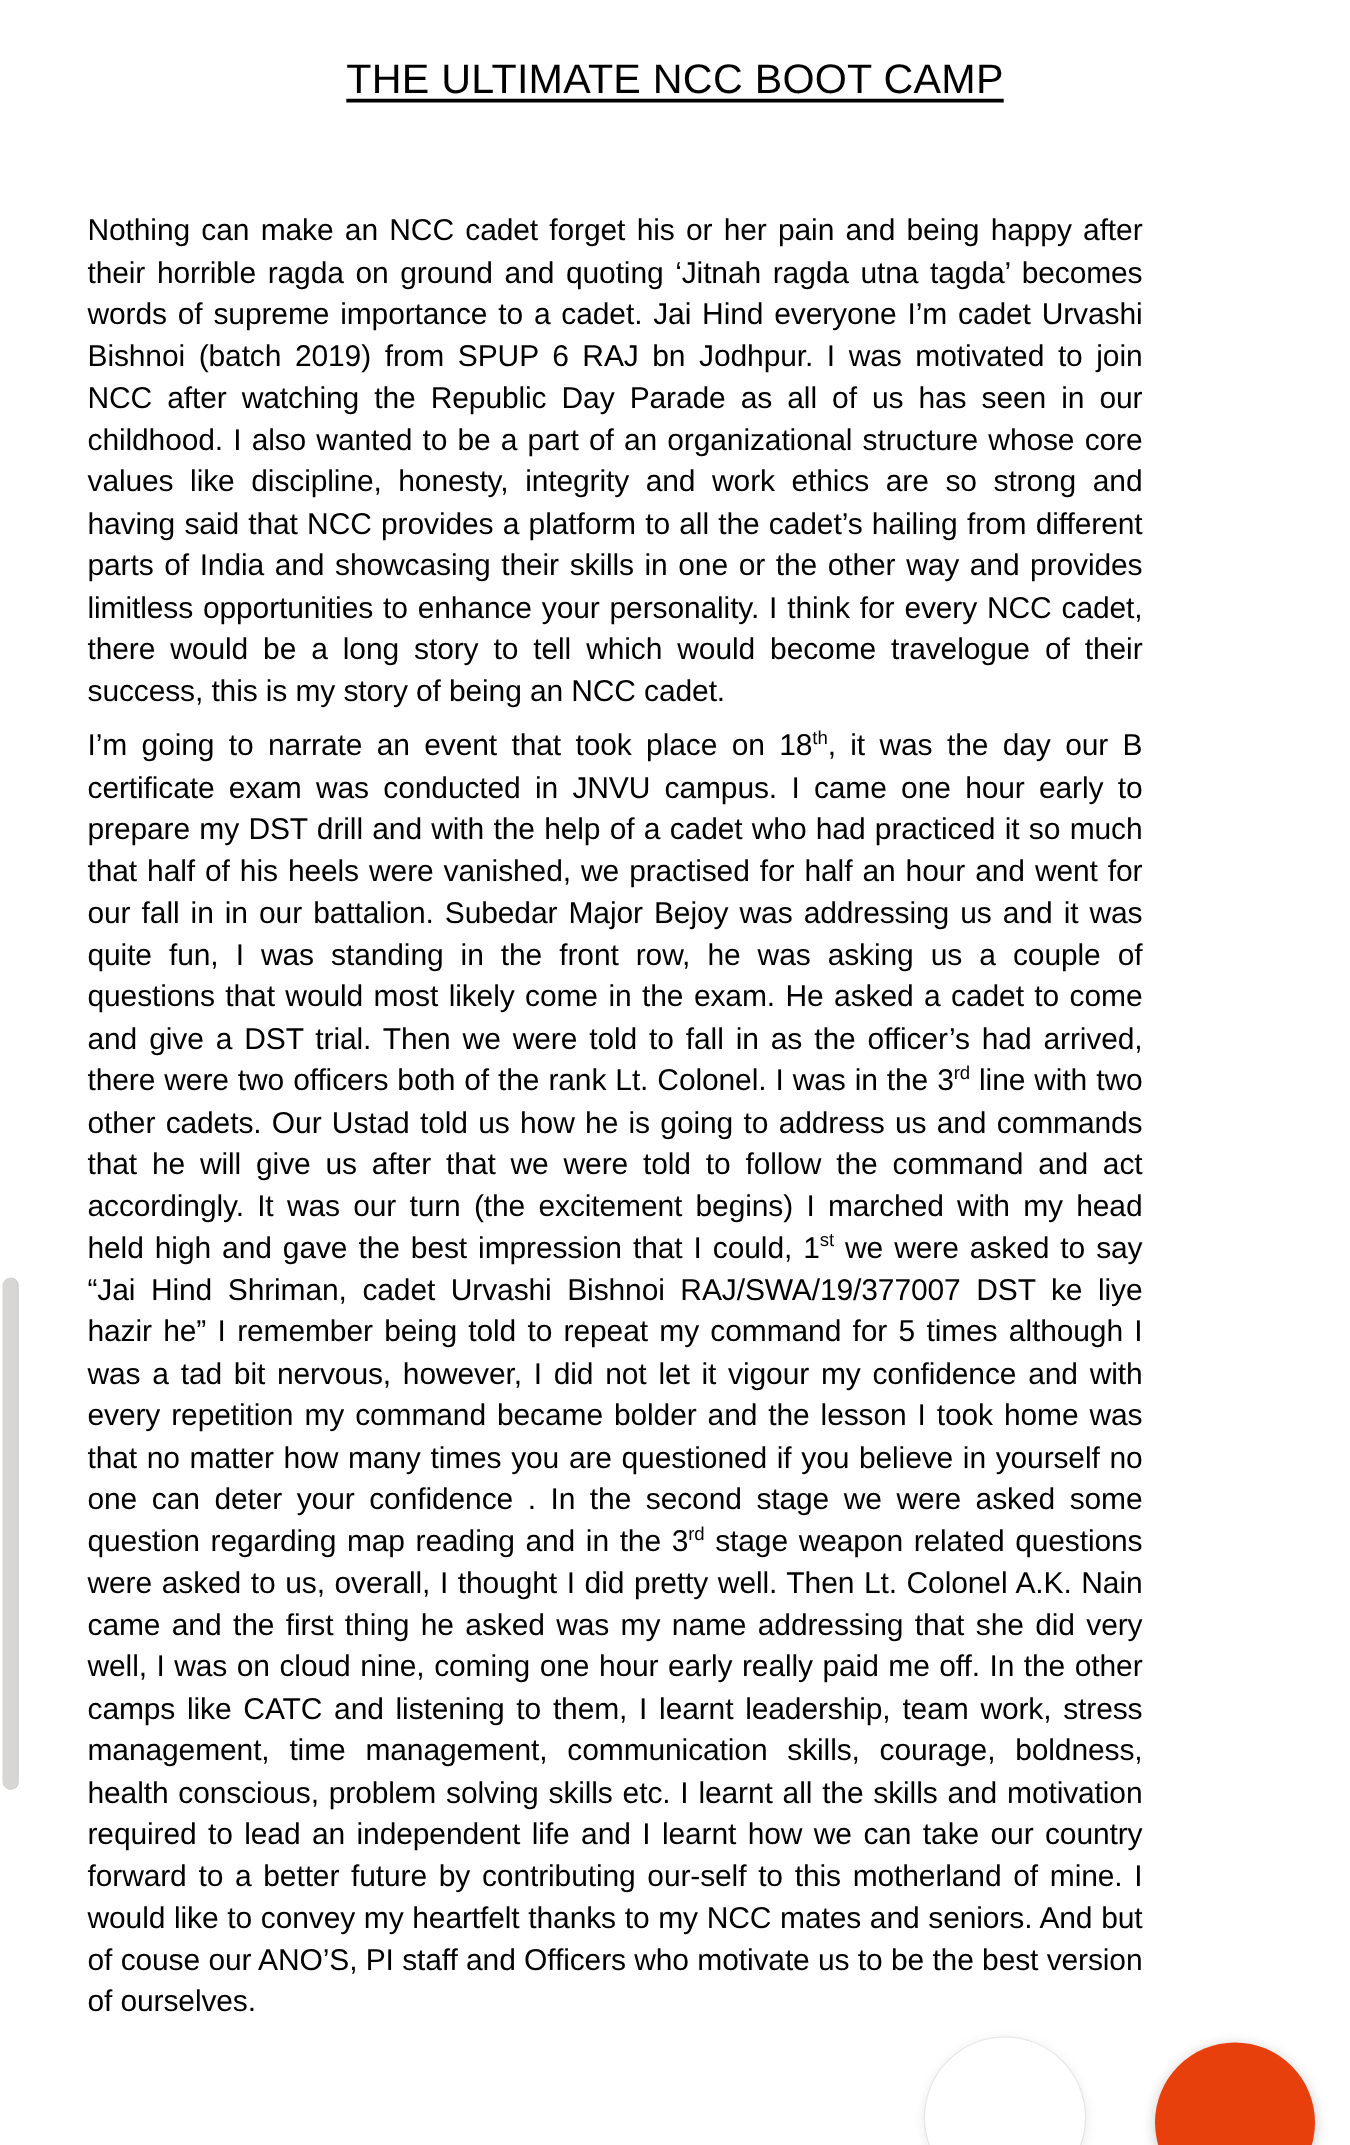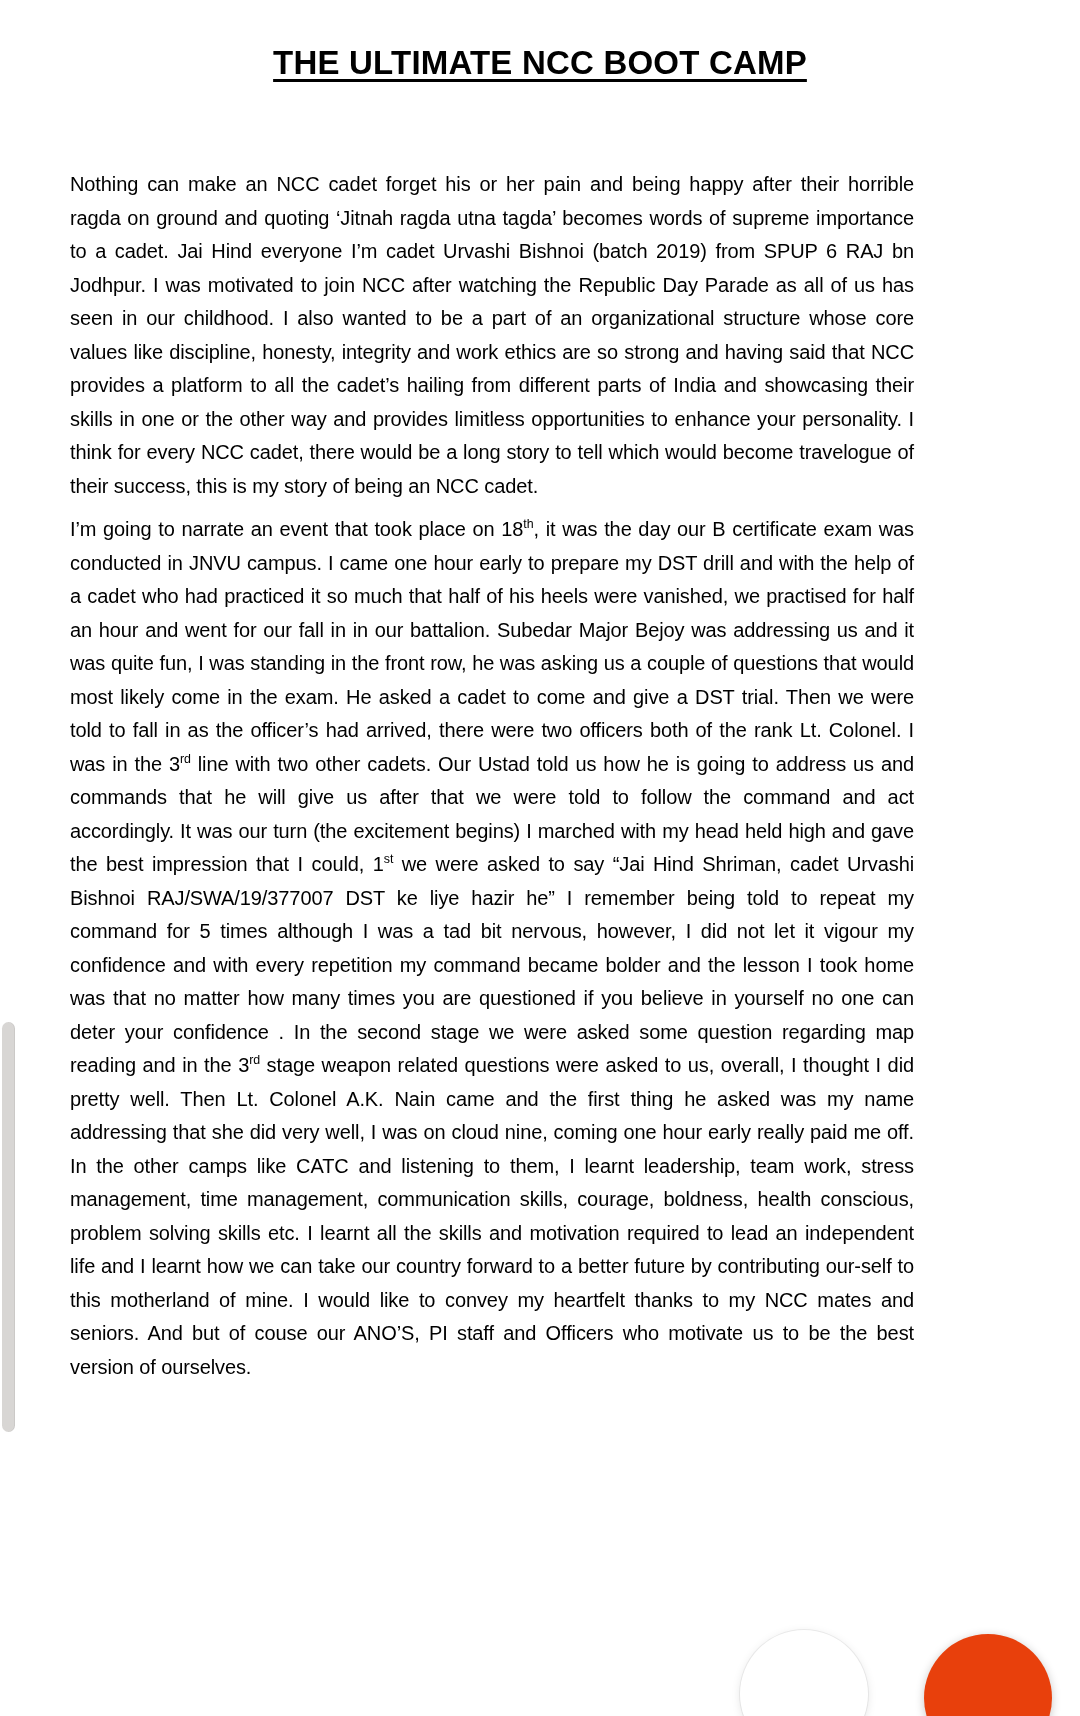--- a/index.html
+++ b/index.html
@@ -35,42 +35,42 @@
     background: #ffffff;
   }
 
   .doc-title {
     position: absolute;
     top: 22px;
     left: 0;
     width: 1080px;
     text-align: center;
     font-size: 33px;
-    font-weight: bold;
+    font-weight: normal;
     letter-spacing: 0.2px;
     line-height: 1.15;
   }
   .doc-title .title-underline {
     text-decoration: underline;
     text-underline-offset: 5px;
     text-decoration-thickness: 3px;
   }
 
   .body-block {
     position: absolute;
     top: 168px;
     left: 70px;
     width: 844px;
   }
 
   p.para {
     margin: 0 0 10px 0;
     text-align: justify;
     text-justify: inter-word;
-    font-size: 20px;
+    font-size: 24px;
     line-height: 33.5px;
     letter-spacing: -0.1px;
     word-spacing: 0px;
     hyphens: none;
   }
   p.para:last-child { margin-bottom: 0; }
 
   p.para sup {
     font-size: 0.62em;
     vertical-align: super;

